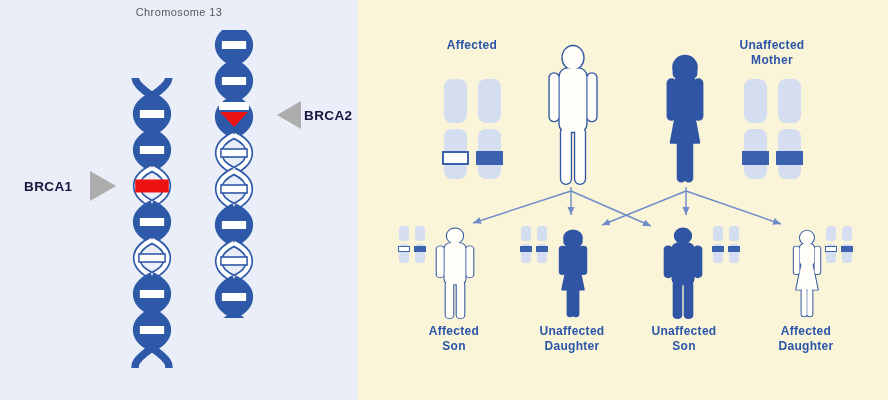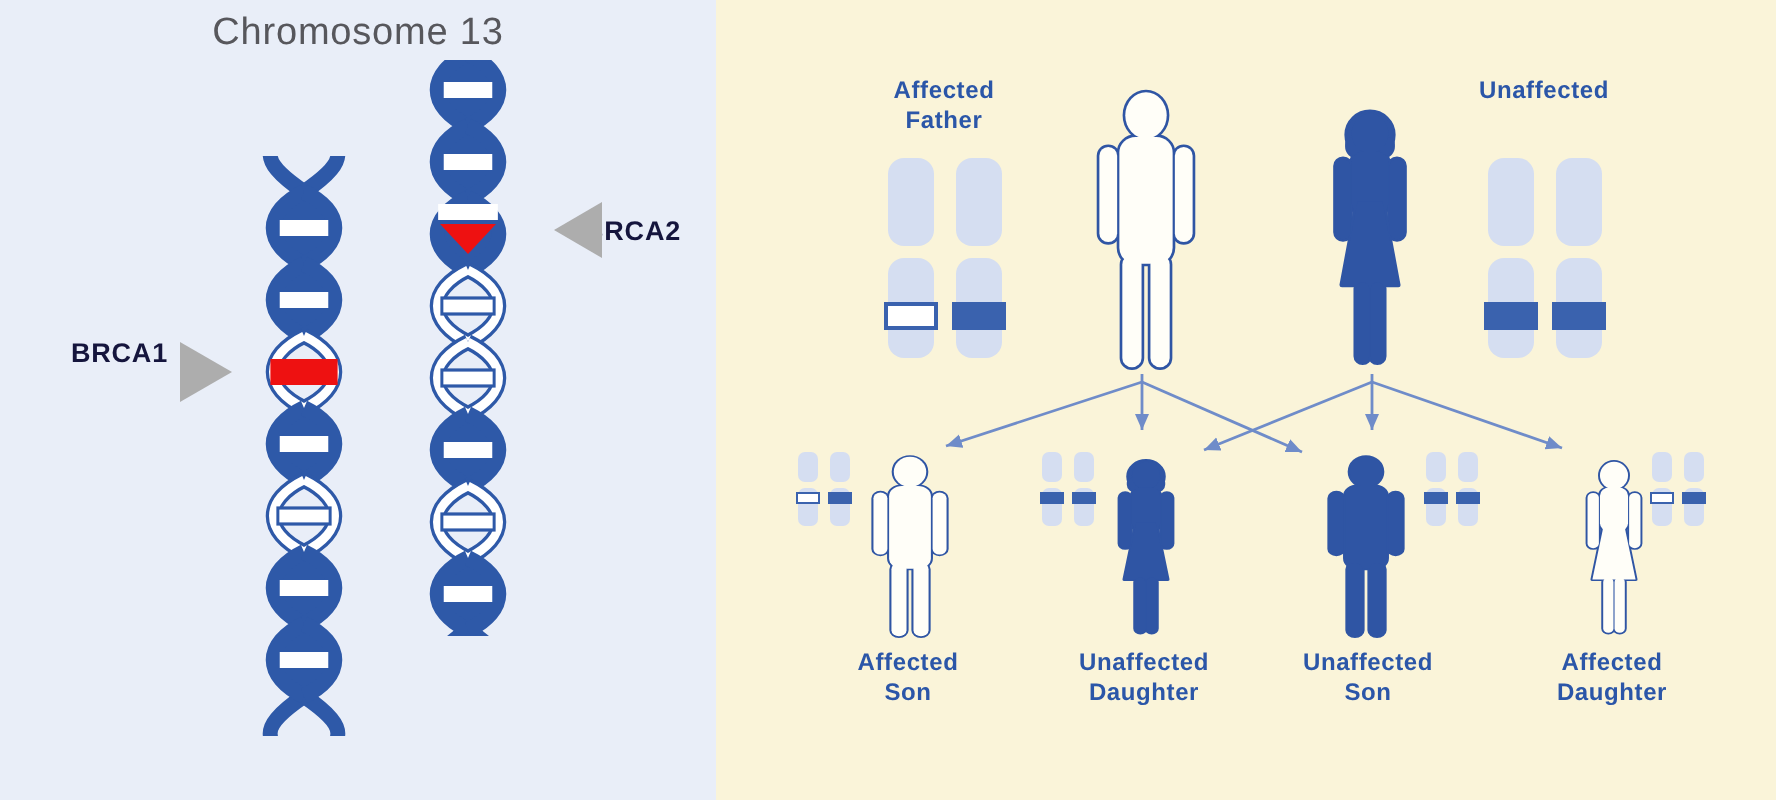--- a/index.html
+++ b/index.html
@@ -4,26 +4,26 @@
 <style>
   html,body{margin:0;padding:0;background:#fff;}
   #stage{position:relative;width:888px;height:400px;overflow:hidden;
          font-family:"Liberation Sans",sans-serif;}
   .panel{position:absolute;top:0;height:400px;}
   #panel-left{left:0;width:358px;background:var(--panel-left-bg,#e9eef8);}
   #panel-right{left:358px;width:530px;background:var(--panel-right-bg,#faf4d9);}
   .abs{position:absolute;}
 
   
-  .chromo-title{color:var(--chromosome-text,#57575c);font-size:19px;letter-spacing:.4px;}
+  .chromo-title{color:var(--chromosome-text,#57575c);font-size:11px;letter-spacing:.4px;}
   #chromo13-title{left:0;right:0;top:6px;text-align:center;}
   #chromo17-title{left:32px;top:374px;}
   .gene-label{color:var(--gene-text,#15153d);font-size:13.5px;font-weight:bold;letter-spacing:.4px;}
-  #brca1-label{left:24px;top:169px;width:60px;text-align:right;}
-  #brca2-label{left:292px;top:108px;}
+  #brca1-label{left:24px;top:179px;width:60px;text-align:left;}
+  #brca2-label{left:304px;top:108px;}
   .tri{width:0;height:0;}
   #brca1-pointer{left:90px;top:171px;border-top:15px solid transparent;
      border-bottom:15px solid transparent;border-left:26px solid var(--arrow-grey,#adadad);}
   #brca2-pointer{left:277px;top:101px;border-top:14px solid transparent;
      border-bottom:14px solid transparent;border-right:24px solid var(--arrow-grey,#adadad);}
 
   
   #helix17{left:124px;top:78px;width:56px;height:290px;}
   #helix13{left:206px;top:30px;width:56px;height:288px;}
 
@@ -179,21 +179,20 @@
         <line x1="213" y1="187" x2="213" y2="215" marker-end="url(#ah)"></line>
         <line x1="213" y1="191" x2="293" y2="226" marker-end="url(#ah)"></line>
         <line x1="328" y1="191" x2="244" y2="225" marker-end="url(#ah)"></line>
         <line x1="328" y1="187" x2="328" y2="215" marker-end="url(#ah)"></line>
         <line x1="328" y1="191" x2="423" y2="224" marker-end="url(#ah)"></line>
       </g>
     </svg>
 
     <div class="abs ped-label" id="father-label">
       <span>Affected</span>
-      <span>Father</span>
     </div>
     <div class="abs chromo-pair lg" id="father-chromosomes">
       <div class="chromatid">
           <div class="seg top"></div>
           <div class="seg bot"></div>
         <div class="band mut"></div>
         </div>
       <div class="chromatid">
           <div class="seg top"></div>
           <div class="seg bot"></div>
@@ -242,20 +241,21 @@
         <div class="band norm"></div>
         </div>
       <div class="chromatid">
           <div class="seg top"></div>
           <div class="seg bot"></div>
         <div class="band norm"></div>
         </div>
     </div>
     <div class="abs ped-label" id="mother-label">
       <span>Unaffected</span>
+      <span>Mother</span>
     </div>
 
     <div class="abs chromo-pair sm" id="child1-chromosomes">
       <div class="chromatid">
           <div class="seg top"></div>
           <div class="seg bot"></div>
         <div class="band mut"></div>
         </div>
       <div class="chromatid">
           <div class="seg top"></div>

